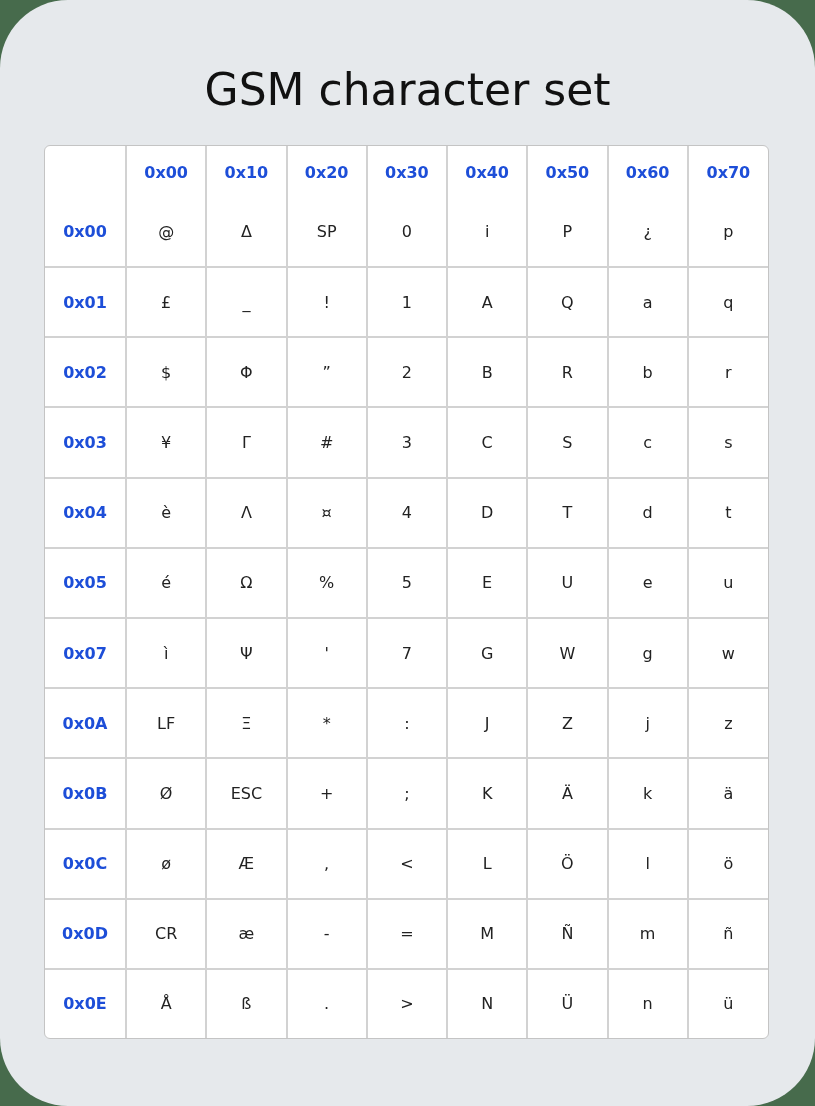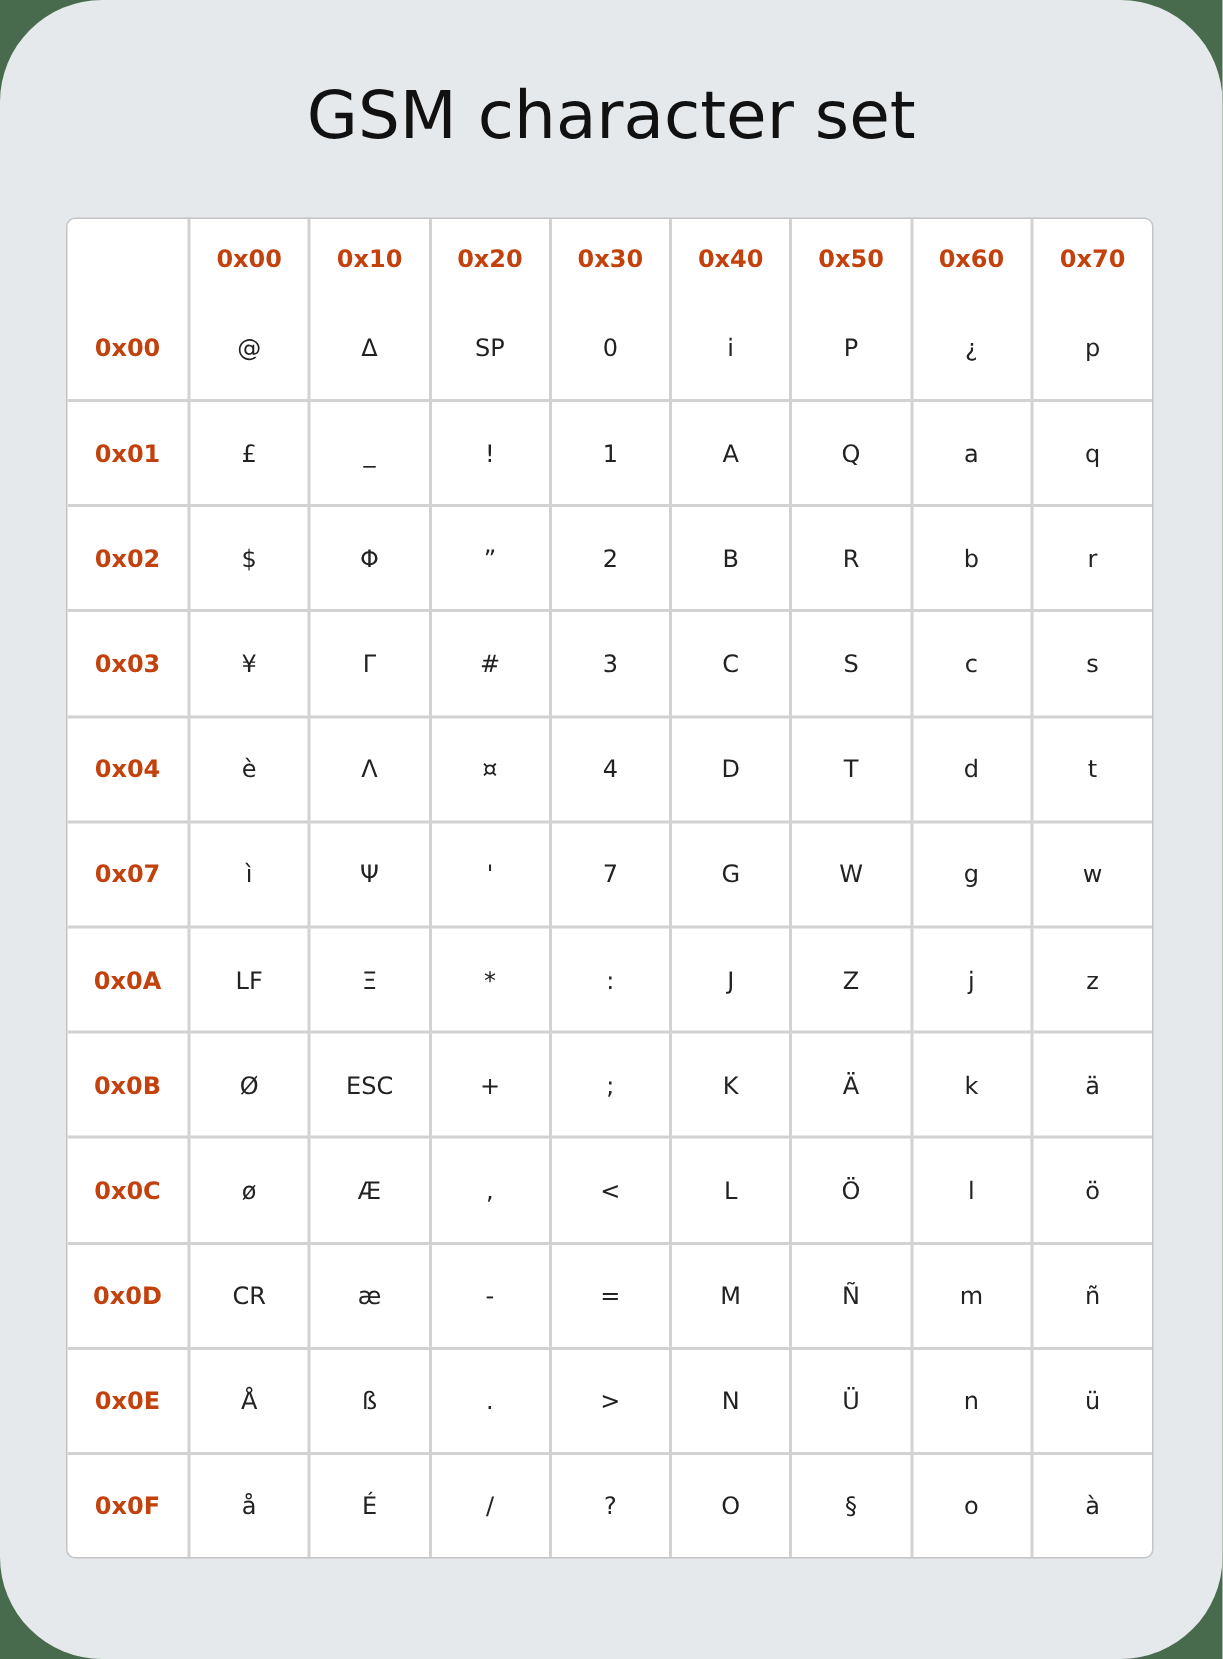--- a/index.html
+++ b/index.html
@@ -26,21 +26,21 @@
     .title {
       position: absolute;
       left: 0;
       right: 0;
       top: 44px;
       text-align: center;
       font-size: 44px;
       line-height: 60px;
       color: #111111;
       font-weight: normal;
-      margin: 4px;
+      margin: 16px;
     }
     .table-wrap {
       position: absolute;
       left: 44px;
       top: 145px;
       width: 725px;
       height: 894px;
       background: #ffffff;
       border: 1px solid #c4c4c4;
       border-radius: 6px;
@@ -61,21 +61,21 @@
       padding: 0;
       font-size: 16px;
       color: #222222;
     }
     tr:first-child th, tr:first-child td { border-top: none; }
     tr:last-child th, tr:last-child td { border-bottom: none; }
     tr th:first-child, tr td:first-child { border-left: none; }
     tr th:last-child, tr td:last-child { border-right: none; }
     th {
       font-weight: bold;
-      color: #c2410c;
+      color: #1d4ed8;
       font-size: 16px;
     }
     .corner { width: 80px; }
   </style>
 </head>
 <body>
 
 <div class="card">
   <h1 class="title">GSM character set</h1>
 
@@ -144,20 +144,31 @@
             <td>è</td>
             <td>Λ</td>
             <td>¤</td>
             <td>4</td>
             <td>D</td>
             <td>T</td>
             <td>d</td>
             <td>t</td>
           </tr>
           <tr>
+            <th>0x05</th>
+            <td>é</td>
+            <td>Ω</td>
+            <td>%</td>
+            <td>5</td>
+            <td>E</td>
+            <td>U</td>
+            <td>e</td>
+            <td>u</td>
+          </tr>
+          <tr>
             <th>0x07</th>
             <td>ì</td>
             <td>Ψ</td>
             <td>'</td>
             <td>7</td>
             <td>G</td>
             <td>W</td>
             <td>g</td>
             <td>w</td>
           </tr>
@@ -209,27 +220,16 @@
             <th>0x0E</th>
             <td>Å</td>
             <td>ß</td>
             <td>.</td>
             <td>&gt;</td>
             <td>N</td>
             <td>Ü</td>
             <td>n</td>
             <td>ü</td>
           </tr>
-          <tr>
-            <th>0x0F</th>
-            <td>å</td>
-            <td>É</td>
-            <td>/</td>
-            <td>?</td>
-            <td>O</td>
-            <td>§</td>
-            <td>o</td>
-            <td>à</td>
-          </tr>
         </tbody>
     </table>
   </div>
 </div>
 
 </body></html>

